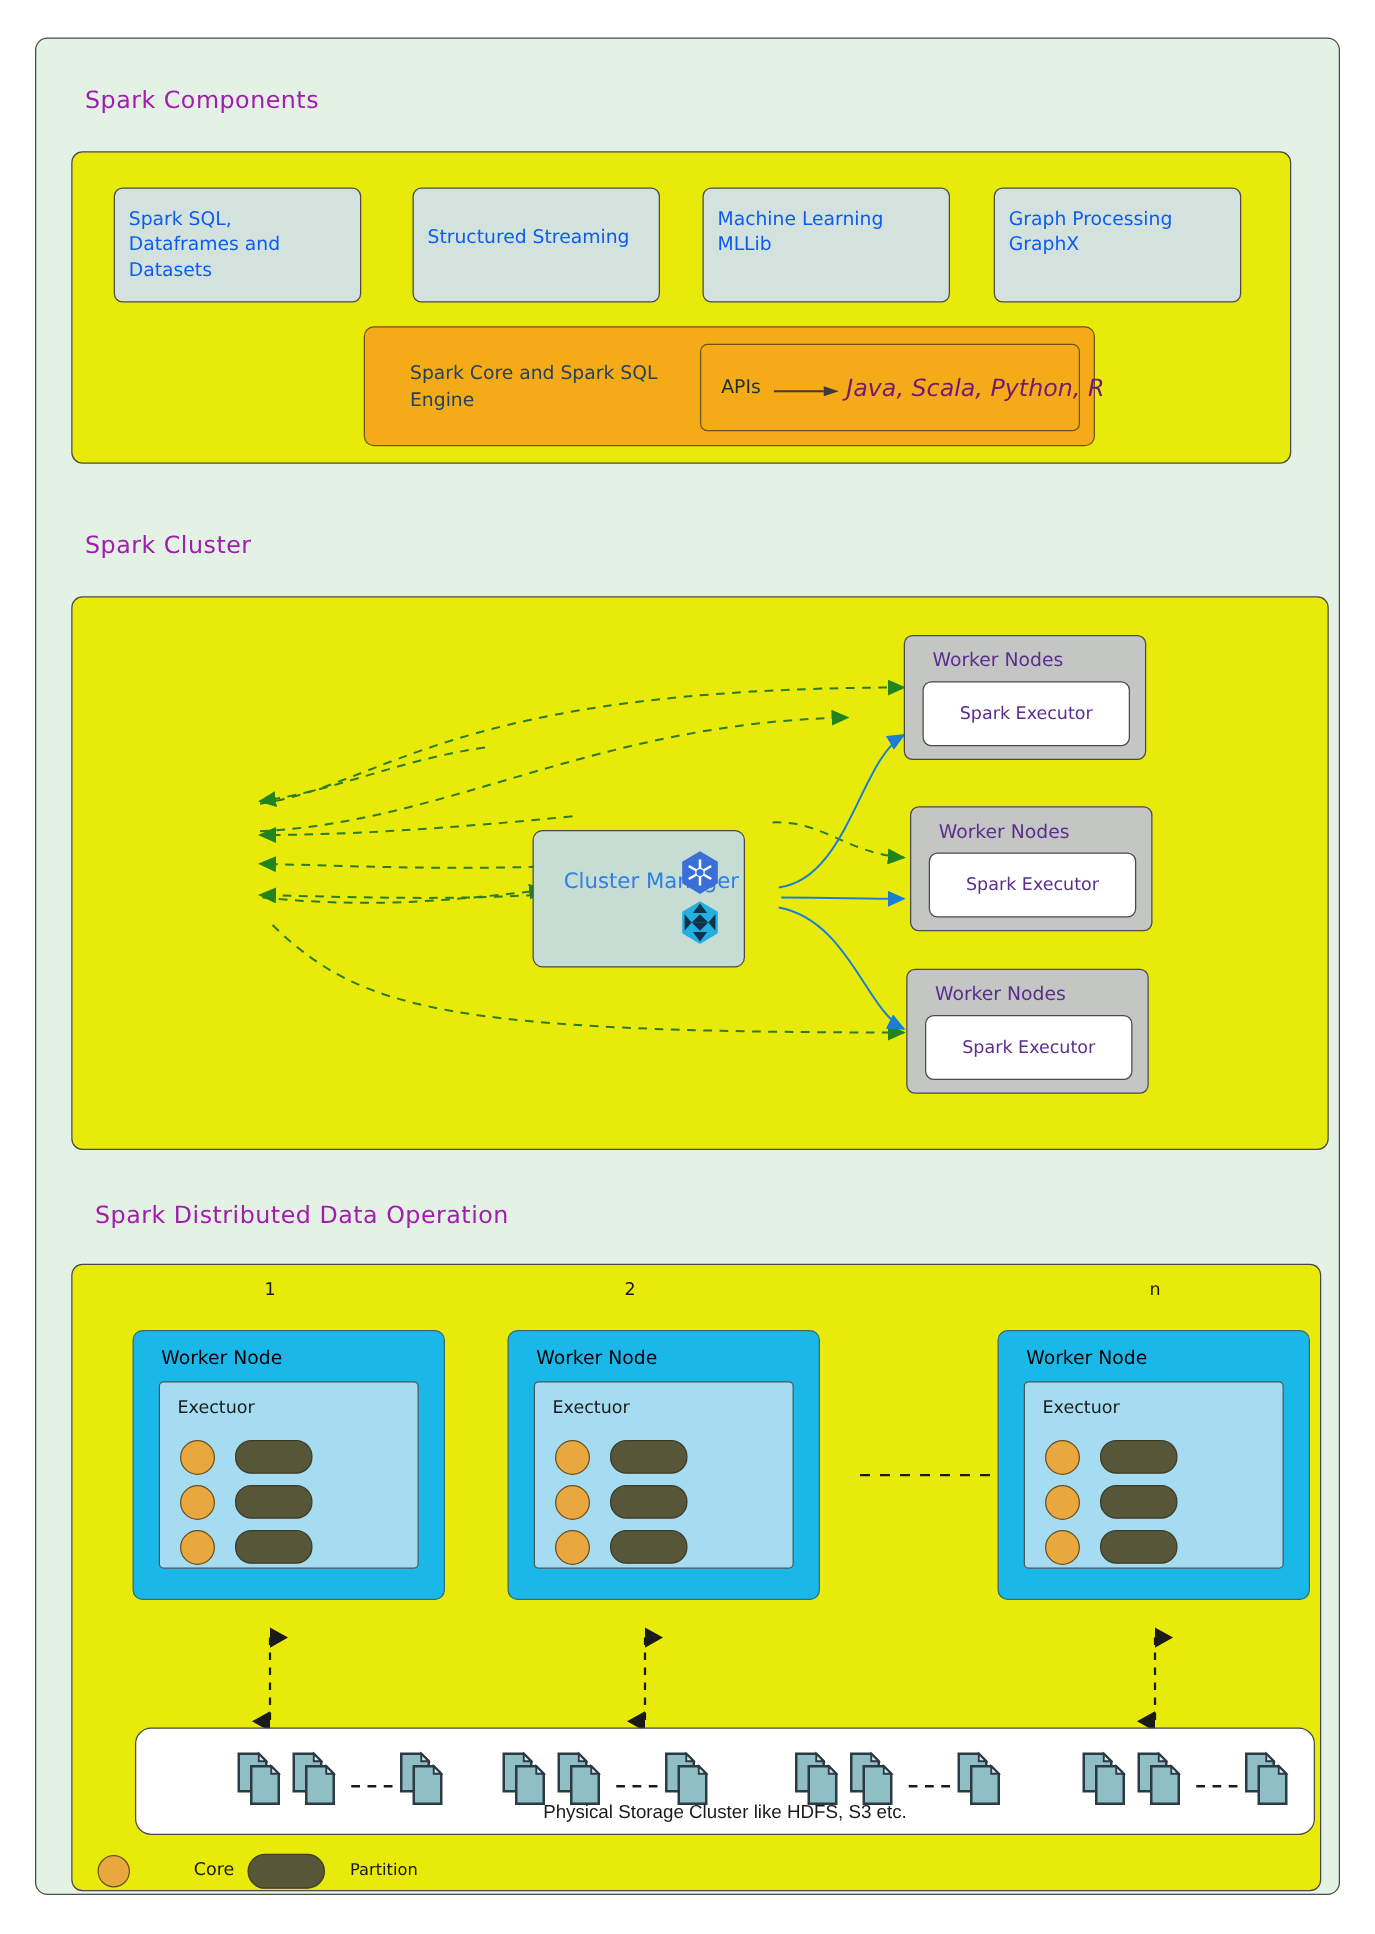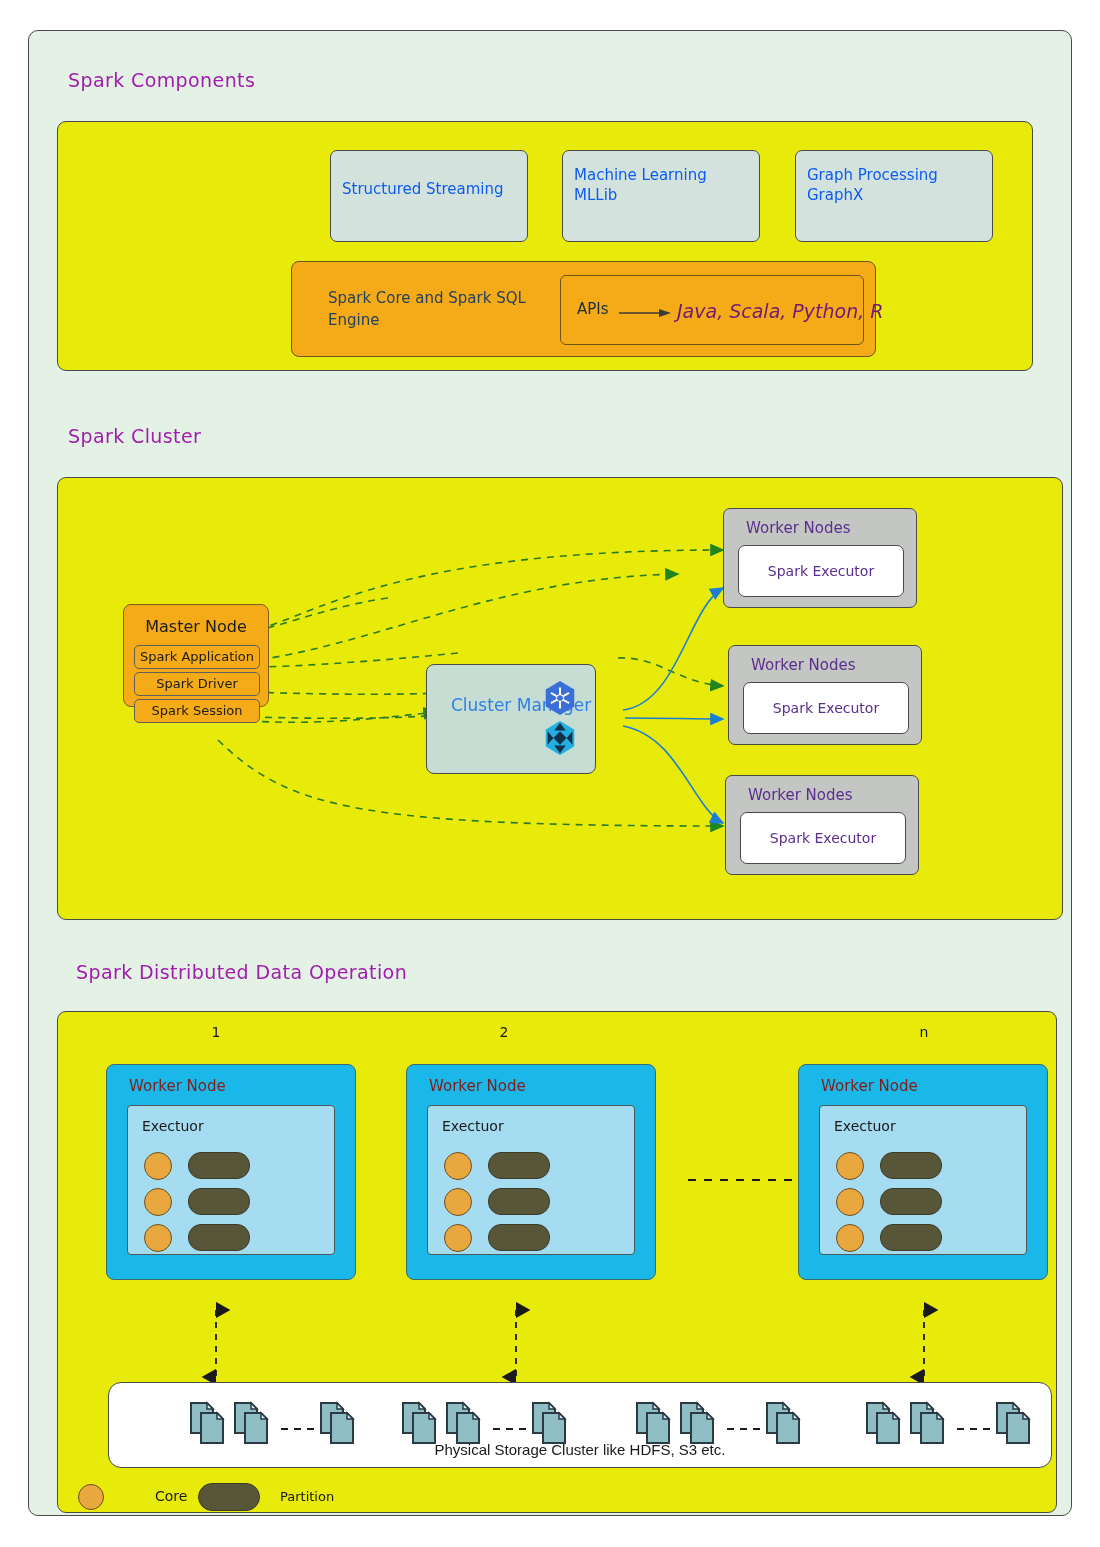--- a/index.html
+++ b/index.html
@@ -166,21 +166,21 @@
   }
   .dop-worker {
     position: absolute;
     background: #1ab8e8;
     border: 1.5px solid #3a6a72;
     border-radius: 8px;
     box-sizing: border-box;
   }
   .dop-worker-title {
     position: absolute; left: 22px; top: 12px;
-    font-size: 15px; color: #7f1d1d;
+    font-size: 15px; color: #000000;
   }
   .dop-executor {
     position: absolute;
     left: 20px; top: 40px;
     width: 208px; height: 150px;
     background: #a5dcf2;
     border: 1.5px solid #4a5a5a;
     border-radius: 4px;
     box-sizing: border-box;
   }
@@ -243,20 +243,21 @@
 </style>
 </head>
 <body>
 
 <div id="diagram-frame">
 
   <div class="section-title" style="left:28px; top:38px;">Spark Components</div>
 
   <div class="yellow-panel" style="left:28px; top:90px; width:976px; height:250px;">
 
+    <div class="comp-box" style="left:33px; top:28px; width:198px; height:92px;">Spark SQL, Dataframes and Datasets</div>
 
     <div class="comp-box" style="left:272px; top:28px; width:198px; height:92px; padding-top:28px;">Structured Streaming</div>
 
     <div class="comp-box" style="left:504px; top:28px; width:198px; height:92px;">Machine Learning MLLib</div>
 
     <div class="comp-box" style="left:737px; top:28px; width:198px; height:92px;">Graph Processing GraphX</div>
 
     <div class="orange-box" style="left:233px; top:139px; width:585px; height:96px;">
       <div id="spark-core-label">Spark Core and Spark SQL Engine</div>
 
@@ -300,26 +301,20 @@
 
         <path d="M160,262 C 230,330 300,348 665,348"></path>
       </g>
       <g fill="none" stroke="#1a7fd4" stroke-width="1.6" marker-end="url(#ahBlue)">
         <path d="M565,232 C 620,225 630,130 665,110"></path>
         <path d="M567,240 C 610,240 630,241 665,241"></path>
         <path d="M565,248 C 620,258 635,330 665,345"></path>
       </g>
     </svg>
 
-    <div id="master-node" style="left:65px; top:126px; width:146px; height:103px;">
-      <div id="master-node-title">Master Node</div>
-      <div class="master-sub" style="top:40px;">Spark Application</div>
-      <div class="master-sub" style="top:67px;">Spark Driver</div>
-      <div class="master-sub" style="top:94px;">Spark Session</div>
-    </div>
 
     <div id="cluster-manager" style="left:368px; top:186px; width:170px; height:110px;">
       <div id="cluster-manager-label">Cluster Manager</div>
       <svg style="position:absolute; left:114px; top:14px;" width="38" height="38" viewBox="0 0 40 40">
         <polygon points="20,2 35,11 35,29 20,38 5,29 5,11" fill="#3a6fd8"></polygon>
         <g fill="#ffffff">
           <circle cx="20" cy="20" r="4"></circle>
           <g stroke="#ffffff" stroke-width="2.1" fill="none">
             <line x1="20" y1="20" x2="20" y2="9"></line>
             <line x1="20" y1="20" x2="29.5" y2="14.5"></line>

